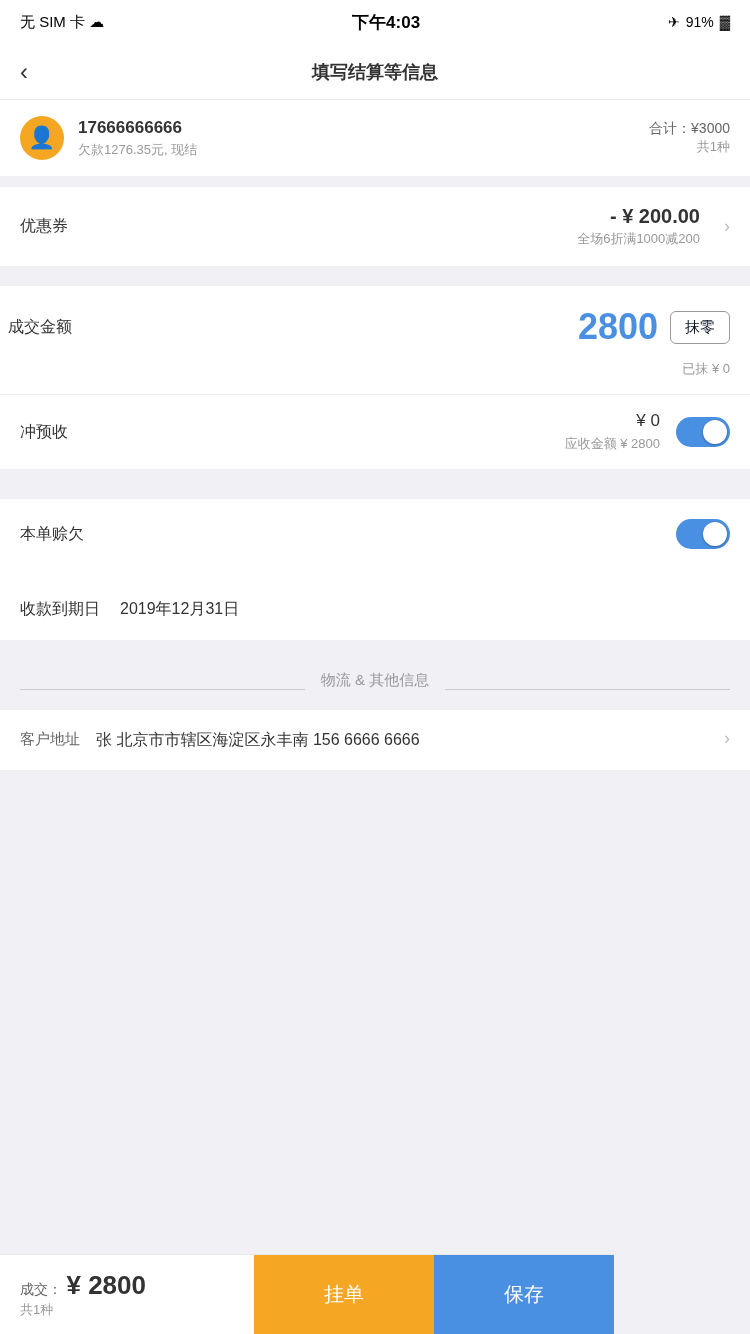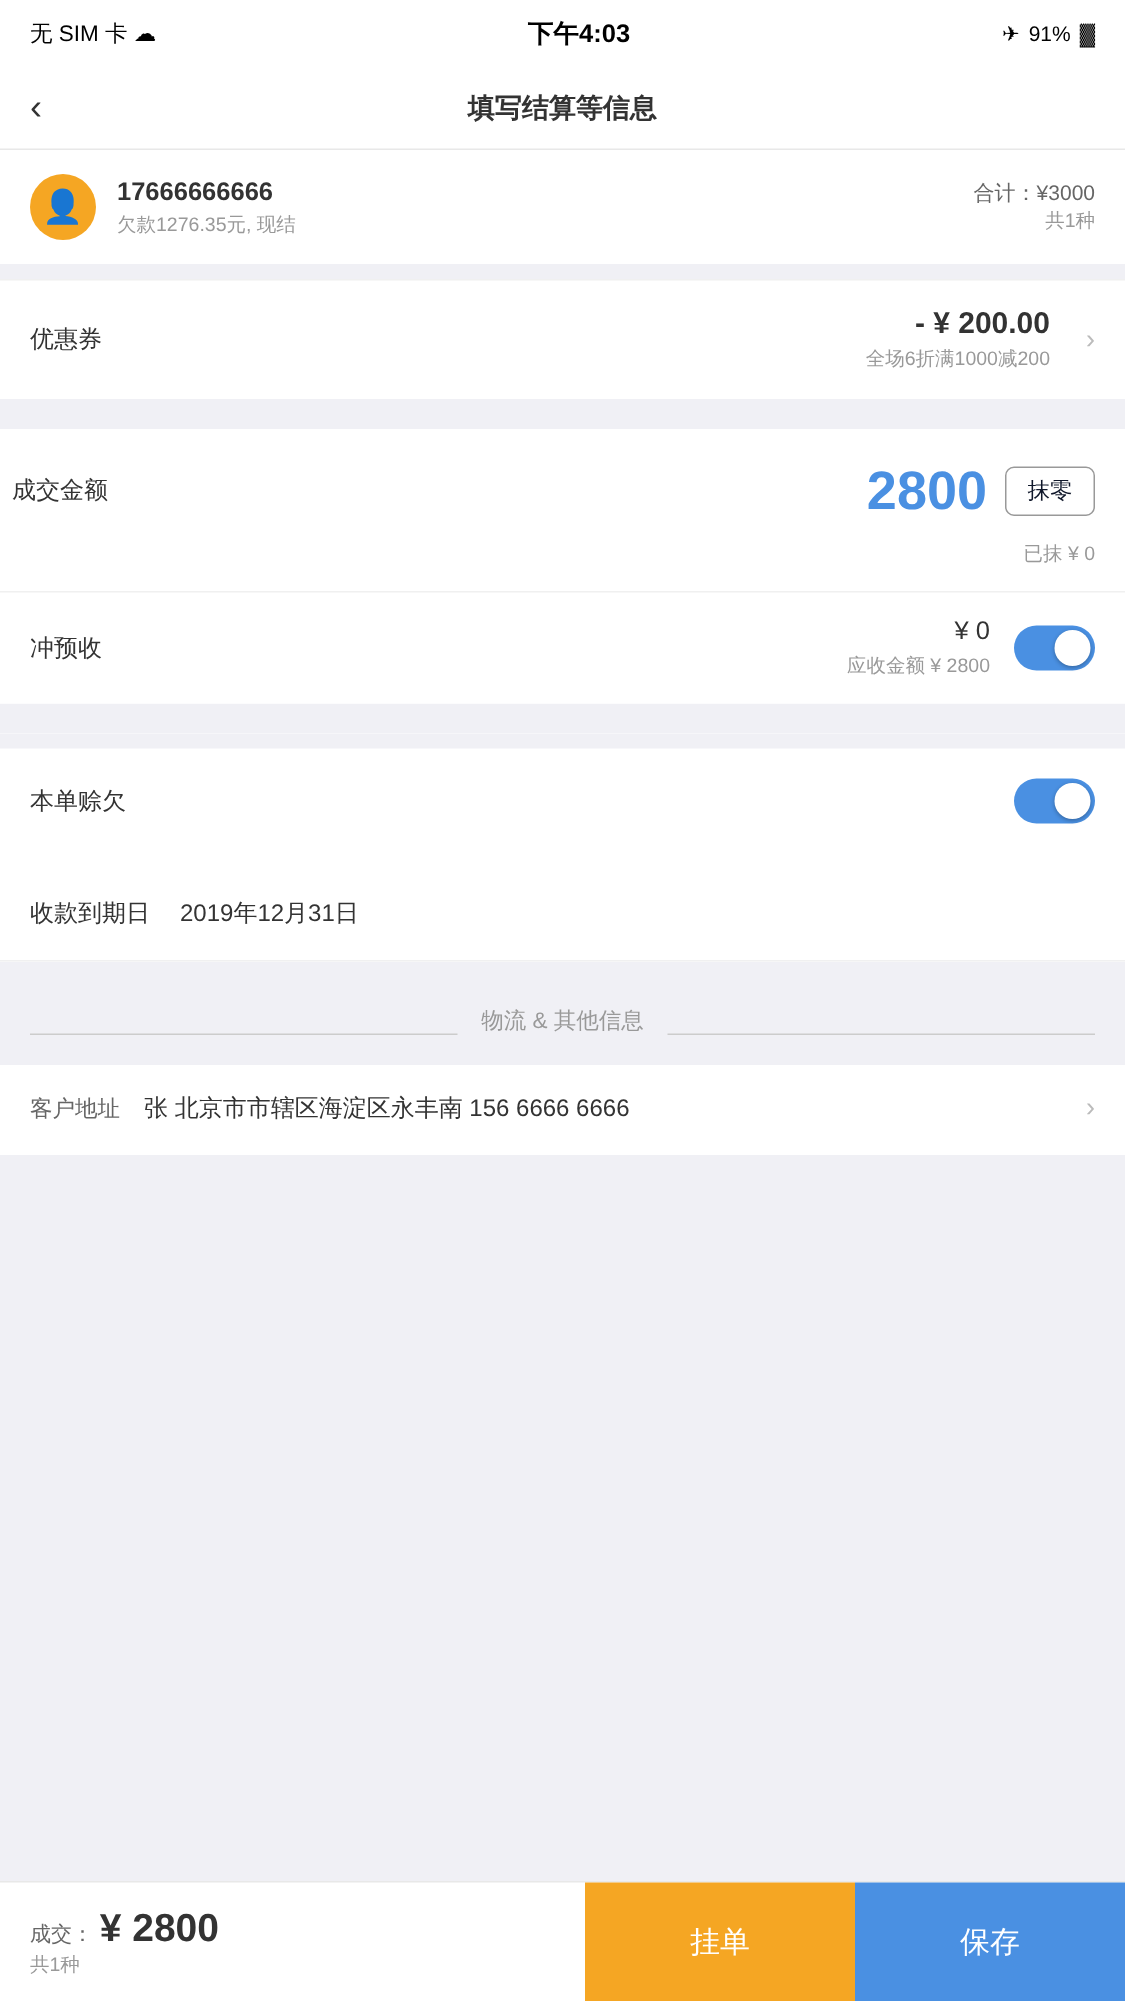--- a/index.html
+++ b/index.html
@@ -200,21 +200,21 @@
       align-items: flex-start;
       justify-content: space-between;
     }
     .address-label { font-size: 15px; color: #666; flex-shrink: 0; margin-right: 16px; margin-top: 2px; }
     .address-value { font-size: 16px; color: #333; flex: 1; line-height: 1.5; }
 
     
     .bottom-bar {
       position: fixed;
       bottom: 0; left: 0; right: 0;
-      width: 750px;
+      width: 614px;
       height: 80px;
       background: #fff;
       display: flex;
       align-items: stretch;
       border-top: 1px solid #e8e8e8;
     }
     .bottom-info {
       flex: 1;
       padding: 10px 20px;
       display: flex;

